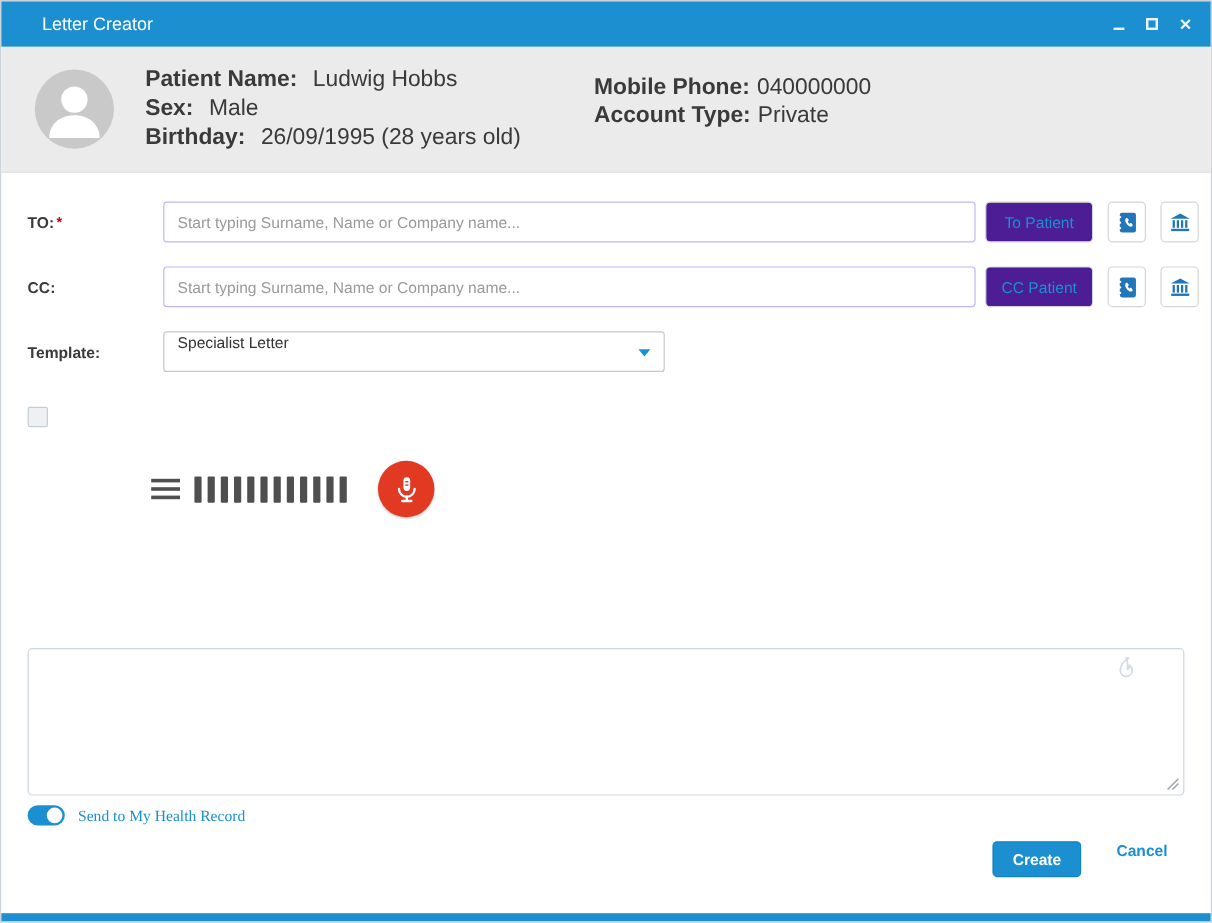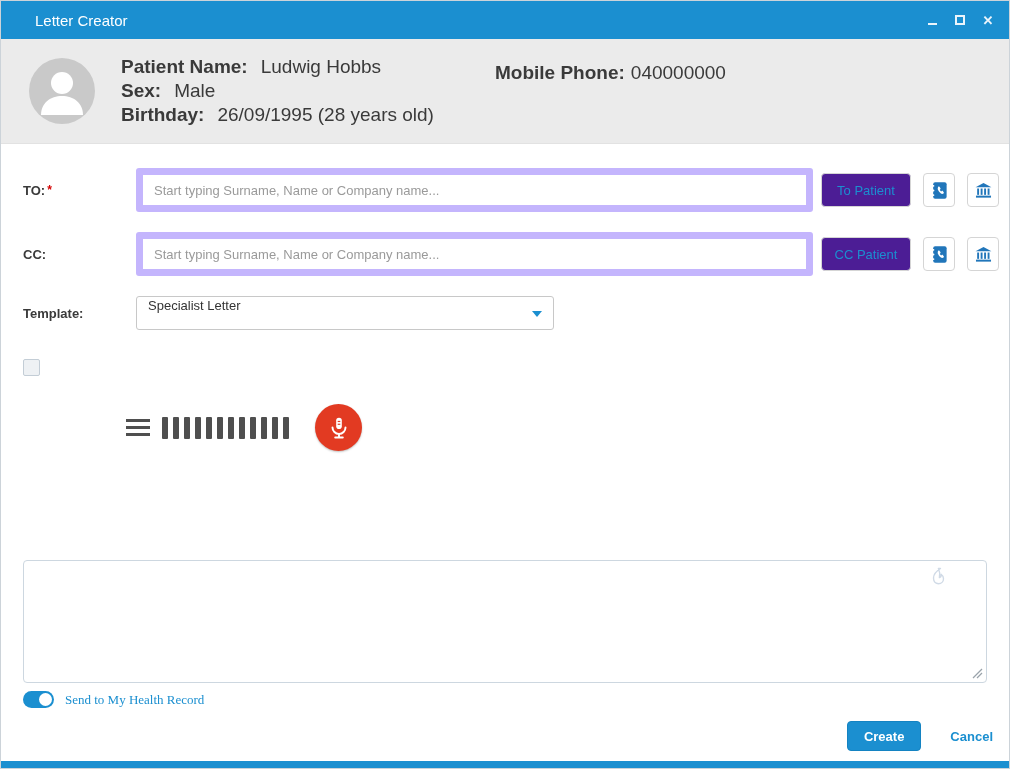--- a/index.html
+++ b/index.html
@@ -41,21 +41,21 @@
   .row-to { margin-top:24px; }
   .row-cc { margin-top:20px; }
   .row-template { margin-top:20px; }
   .row-search { margin-top:28px; align-items:flex-start; }
   .field-label {
     width:113px; flex-shrink:0; font-size:13px; font-weight:bold; color:#3a3a3a;
     line-height:17px;
   }
   .req { color:#d40000; margin-left:2px; font-size:12px; vertical-align:top; }
   .text-input {
-    flex:1; height:44px; border:7px solid #c4b5fd; border-radius:3px;
+    flex:1; height:34px; border:1px solid #c4b5fd; border-radius:3px;
     font-family:"Liberation Sans", sans-serif; font-size:13px; color:#333;
     padding:0 11px; outline:none; background:#fff;
   }
   .text-input::placeholder { color:#9a9a9a; }
   .patient-btn {
     margin-left:8px; width:90px; height:34px; background:#4c1d95;
     border:1px solid #d5d5d5; border-radius:4px; color:#1b8fd0;
     font-family:"Liberation Sans", sans-serif; font-size:13px; cursor:pointer;
   }
   .icon-btn {
@@ -109,21 +109,21 @@
   .toggle-row { display:flex; align-items:flex-end; margin:8px 0 0 22px;font-family:Liberation Serif, serif; }
   .toggle {
     width:31px; height:17px; border-radius:9px; background:#1b8fd0;
     position:relative; cursor:pointer; flex-shrink:0;
   }
   .toggle .knob {
     position:absolute; top:2px; right:2px; width:13px; height:13px;
     border-radius:50%; background:#fff;
   }
   .toggle-label { margin-left:11px; font-size:13px; color:#1b8fd0; }
-  .btn-row { display:flex; align-items:center; justify-content:flex-end; margin-top:13px; padding-right:16px; }
+  .btn-row { display:flex; justify-content:flex-end; margin-top:13px; padding-right:36px; }
   .primary-btn {
     height:30px; padding:0 16px; background:#1b8fd0; border:1px solid #1483c2;
     border-radius:4px; color:#fff; font-family:"Liberation Sans", sans-serif;
     font-size:13px; font-weight:bold; cursor:pointer;
   }
   .btn-signed { margin-left:18px; padding:0 18px; }
   .cancel-link {
     margin-left:29px; font-size:13px; font-weight:bold; color:#1b8fd0;
     cursor:pointer;
   }
@@ -160,20 +160,23 @@
       <span class="lbl">Sex:</span><span class="val">Male</span>
     </div>
     <div class="info-row">
       <span class="lbl">Birthday:</span><span class="val">26/09/1995 (28 years old)</span>
     </div>
   </div>
   <div class="info-right">
     <div class="info-row">
       <span class="lbl">Mobile Phone:</span><span class="val">040000000</span>
     </div>
+    <div class="info-row">
+      <span class="lbl">Account Type:</span><span class="val">Private</span>
+    </div>
   </div>
 </div>
 
 <div class="row row-to">
   <div class="field-label"><span>TO:</span><span class="req">*</span></div>
   <input class="text-input" type="text" placeholder="Start typing Surname, Name or Company name..." style="">
   <button class="patient-btn">To Patient</button>
   <button class="icon-btn">
     <svg width="19" height="19" viewBox="0 0 24 24">
       <rect x="4" y="1.5" width="17" height="21" rx="2.5" fill="#2176ba"></rect>

